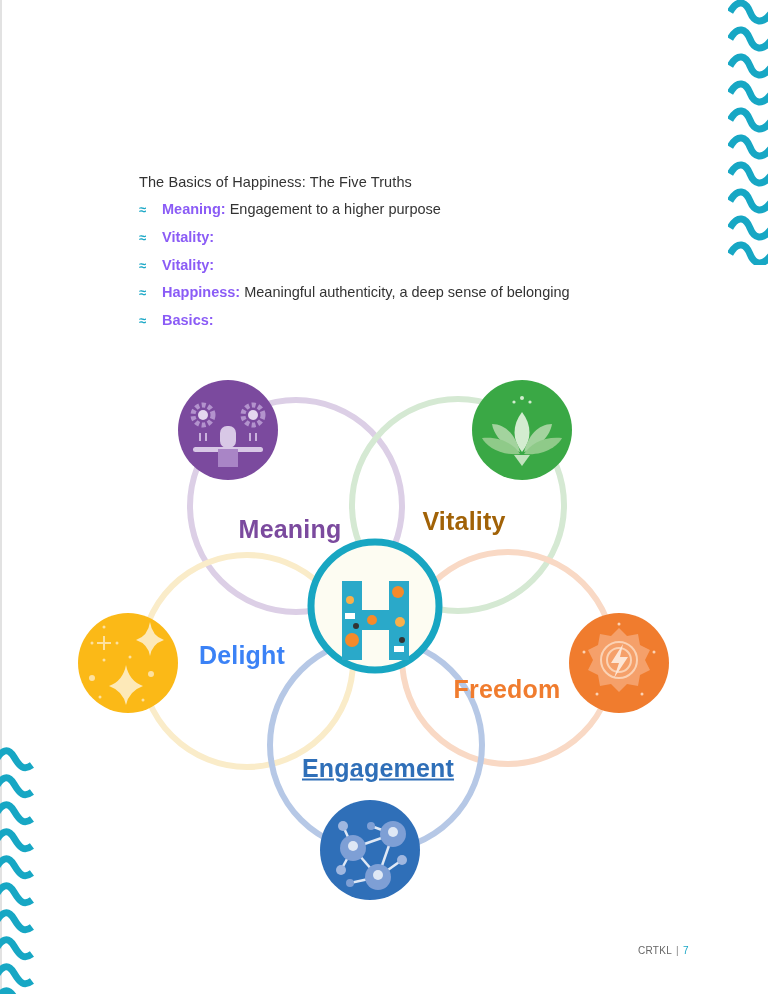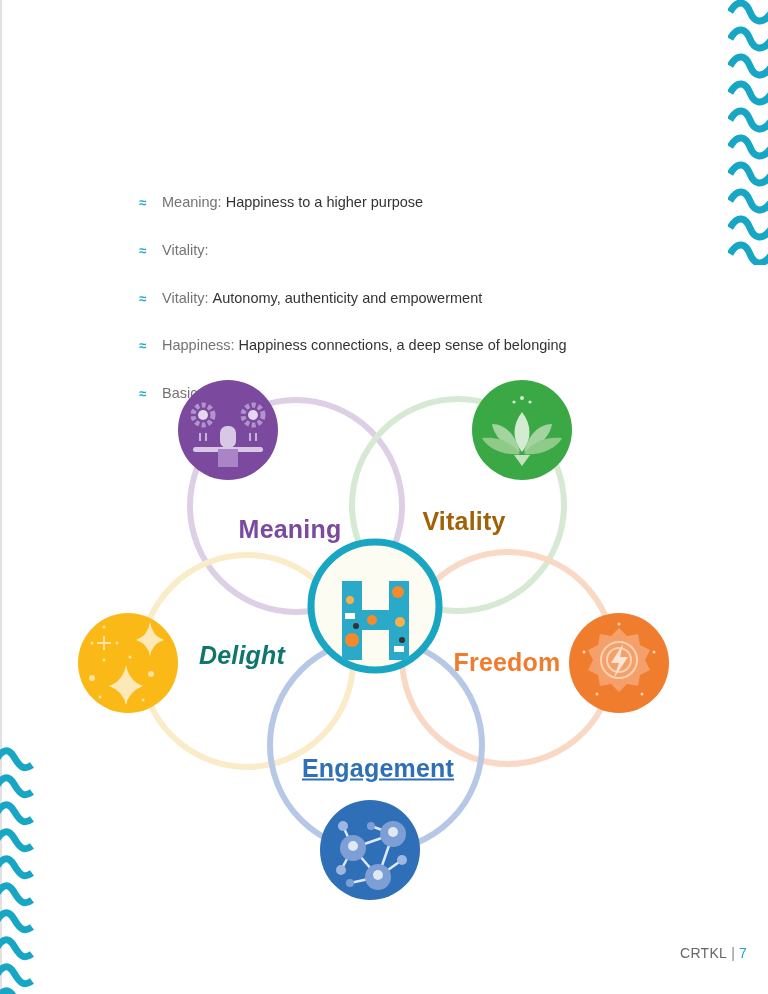--- a/index.html
+++ b/index.html
@@ -11,28 +11,28 @@
   }
   .left-edge { position: absolute; left: 0; top: 0; width: 2px; height: 994px; background: #e2e2e2; }
   .wave-strip { position: absolute; }
   .wave-top { left: 728px; top: 0; width: 40px; height: 265px; }
   .wave-bottom { left: 0; top: 745px; width: 34px; height: 249px; }
 
   .truths { position: absolute; left: 139px; top: 172px; width: 520px; }
   .truths-title { font-size: 14.5px; color: #333; line-height: 20px; margin-bottom: 7px; letter-spacing: 0.1px; }
   .truth-item { display: flex; align-items: baseline; font-size: 14.5px; line-height: 20px; margin-bottom: 6.8px; white-space: nowrap; }
   .truth-bullet { width: 23px; color: #1aa7c6; font-size: 13px; font-weight: bold; flex: none; }
-  .truth-term { color: #737373; font-weight: normal; margin-right: 4px; margin-top: 20px; }
+  .truth-term { color: #8b5cf6; font-weight: bold; margin-right: 4px; }
   .truth-desc { color: #333; }
 
   .diagram { position: absolute; left: 0; top: 0; width: 768px; height: 994px; }
 
   .label { position: absolute; font-weight: bold; font-size: 25px; letter-spacing: 0.2px; white-space: nowrap; transform: translate(-50%, -50%); }
 
-  .footer { position: absolute; left: 680px; top: 945px; font-size: 14px; color: #666; letter-spacing: 0.3px; }
+  .footer { position: absolute; left: 638px; top: 945px; font-size: 10px; color: #666; letter-spacing: 0.3px; }
   .footer .sep { color: #888; margin: 0 4px; }
   .footer .page { color: #1aa7c6; }
 </style>
 </head>
 <body>
 
 <div class="left-edge"></div>
 
 <svg class="wave-strip wave-top" viewBox="0 0 40 265">
   <g fill="none" stroke="#17a7c4" stroke-width="7" stroke-linecap="butt">
@@ -58,38 +58,38 @@
     <path d="M-6,126 C2,112 8,110 14,120 C20,130 24,134 32,128"></path>
     <path d="M-6,153 C2,139 8,137 14,147 C20,157 24,161 32,155"></path>
     <path d="M-6,180 C2,166 8,164 14,174 C20,184 24,188 32,182"></path>
     <path d="M-6,207 C2,193 8,191 14,201 C20,211 24,215 32,209"></path>
     <path d="M-6,234 C2,220 8,218 14,228 C20,238 24,242 32,236"></path>
     <path d="M-6,258 C2,244 8,242 14,252"></path>
   </g>
 </svg>
 
 <div class="truths">
+  <div class="truths-title">The Basics of Happiness: The Five Truths</div>
   <div class="truth-item">
     <span class="truth-bullet">≈</span>
     <span class="truth-term">Meaning:</span>
-    <span class="truth-desc">Happiness to a higher purpose</span>
+    <span class="truth-desc">Engagement to a higher purpose</span>
   </div>
   <div class="truth-item">
     <span class="truth-bullet">≈</span>
     <span class="truth-term">Vitality:</span>
   </div>
   <div class="truth-item">
     <span class="truth-bullet">≈</span>
     <span class="truth-term">Vitality:</span>
-    <span class="truth-desc">Autonomy, authenticity and empowerment</span>
   </div>
   <div class="truth-item">
     <span class="truth-bullet">≈</span>
     <span class="truth-term">Happiness:</span>
-    <span class="truth-desc">Happiness connections, a deep sense of belonging</span>
+    <span class="truth-desc">Meaningful authenticity, a deep sense of belonging</span>
   </div>
   <div class="truth-item">
     <span class="truth-bullet">≈</span>
     <span class="truth-term">Basics:</span>
   </div>
 </div>
 
 <svg class="diagram" viewBox="0 0 768 994">
 
   <circle cx="296" cy="506" r="106" fill="none" stroke="#dccfe6" stroke-width="6"></circle>
@@ -204,19 +204,19 @@
       <circle cx="371" cy="826" r="4" fill="#7e9fd5"></circle>
       <circle cx="341" cy="870" r="5" fill="#9fb7e0"></circle>
       <circle cx="402" cy="860" r="5" fill="#9fb7e0"></circle>
       <circle cx="350" cy="883" r="4" fill="#7e9fd5"></circle>
     </g>
   </g>
 </svg>
 
 <div class="label" style="left:290px; top:529px; color:#7b4a9e;">Meaning</div>
 <div class="label" style="left:464px; top:521px; color:#a16207;">Vitality</div>
-<div class="label" style="left:507px; top:662px; color:#f07c2e;">Freedom</div>
+<div class="label" style="left:507px; top:689px; color:#f07c2e;">Freedom</div>
 <div class="label" style="left:378px; top:768px; color:#2f6fb8;text-decoration:underline;">Engagement</div>
-<div class="label" style="left:242px; top:655px; color:#0f766e;font-style:italic;">Delight</div>
+<div class="label" style="left:242px; top:655px; color:#3b82f6;">Delight</div>
 
 <div class="footer">
   <span>CRTKL</span><span class="sep">|</span><span class="page">7</span>
 </div>
 
 </body></html>

